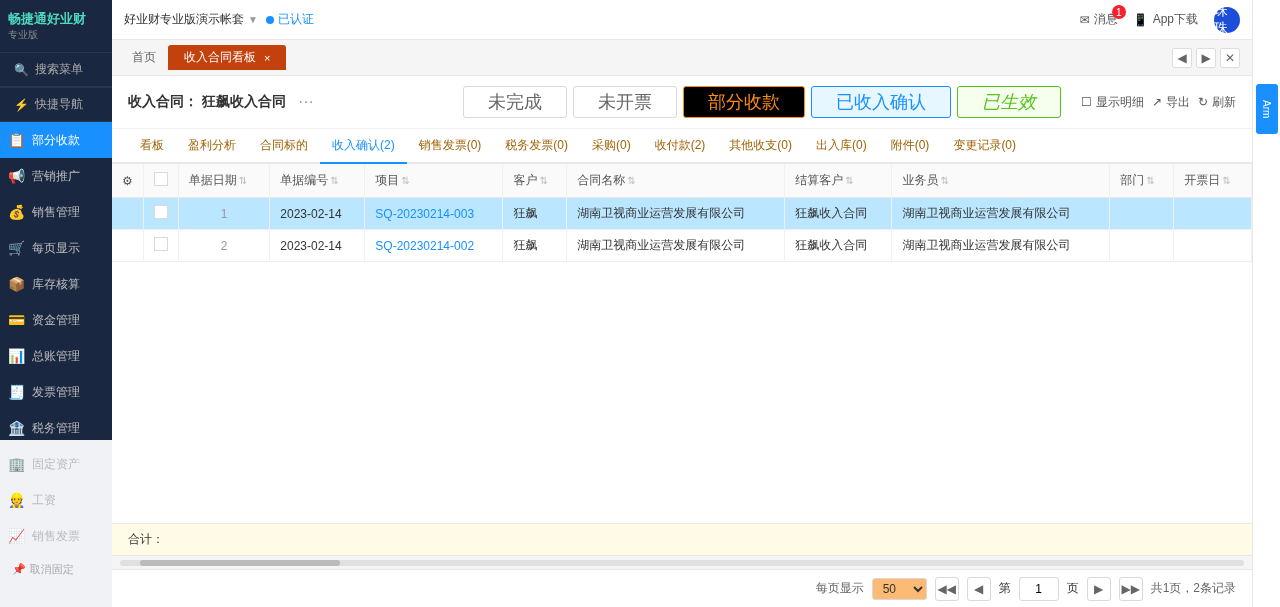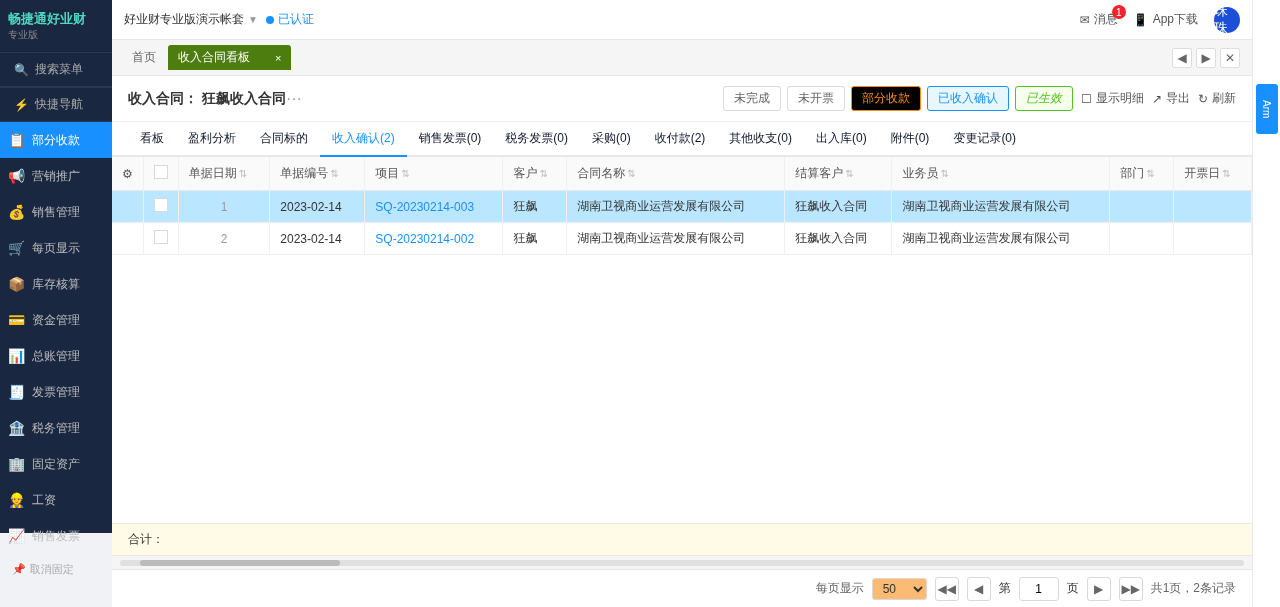--- a/index.html
+++ b/index.html
@@ -1,19 +1,19 @@
 <!DOCTYPE html>
 <html><head>
   <meta charset="utf-8">
   <style>
     * { margin: 0; padding: 0; box-sizing: border-box; }
     body { font-family: 'Microsoft YaHei', sans-serif; font-size: 12px; background: #f0f2f5; color: #333; width: 1280px; height: 607px; overflow: hidden; display: flex; }
 
     
-    .sidebar { width: 112px; background: #1a2740; display: flex; flex-direction: column; height: 533px; }
+    .sidebar { width: 112px; background: #1a2740; display: flex; flex-direction: column; height: 440px; }
     .sidebar-logo { padding: 10px 8px; border-bottom: 1px solid #2a3750; }
     .sidebar-logo-text { color: #4dd9c0; font-size: 13px; font-weight: bold; }
     .sidebar-logo-sub { color: #888; font-size: 10px; }
     .sidebar-search { display: flex; align-items: center; padding: 8px; color: #aaa; font-size: 12px; cursor: pointer; border-bottom: 1px solid #2a3750; }
     .sidebar-search span { margin-left: 6px; }
     .sidebar-nav-item { display: flex; align-items: center; padding: 9px 8px; color: #bbb; cursor: pointer; font-size: 12px; }
     .sidebar-nav-item.active { background: #1890ff; color: #fff; }
     .sidebar-nav-icon { width: 18px; height: 18px; margin-right: 6px; display: flex; align-items: center; justify-content: center; font-size: 14px; }
     .sidebar-quick { display: flex; align-items: center; padding: 8px; color: #aaa; font-size: 12px; cursor: pointer; border-bottom: 1px solid #2a3750; border-top: 1px solid #2a3750; }
     .sidebar-quick span { margin-left: 6px; }
@@ -31,44 +31,44 @@
     .topbar-certified { display: flex; align-items: center; gap: 4px; color: #1890ff; font-size: 12px; }
     .topbar-certified .dot { width: 8px; height: 8px; background: #1890ff; border-radius: 50%; }
     .topbar-right { display: flex; align-items: center; gap: 16px; }
     .topbar-btn { display: flex; align-items: center; gap: 4px; font-size: 12px; color: #555; cursor: pointer; position: relative; }
     .topbar-badge { background: #f5222d; color: #fff; border-radius: 8px; font-size: 10px; padding: 0 4px; position: absolute; top: -6px; right: -8px; min-width: 14px; height: 14px; display: flex; align-items: center; justify-content: center; }
     .topbar-avatar { width: 26px; height: 26px; background: #1d4ed8; border-radius: 50%; display: flex; align-items: center; justify-content: center; color: #fff; font-size: 14px; }
 
     
     .tabbar { height: 36px; background: #f5f5f5; display: flex; align-items: center; padding: 0 12px; border-bottom: 1px solid #e8e8e8; gap: 4px; }
     .tabbar-home { font-size: 12px; color: #666; cursor: pointer; padding: 0 8px; }
-    .tabbar-tab { display: flex; align-items: center; gap: 21px; background: #4d7c0f; color: #fff; padding: 4px 10px; border-radius: 3px 3px 0 0; font-size: 12px; cursor: pointer; }
+    .tabbar-tab { display: flex; align-items: center; gap: 4px; background: #c2410c; color: #fff; padding: 4px 16px; border-radius: 3px 3px 0 0; font-size: 12px; cursor: pointer; }
     .tabbar-tab .close { cursor: pointer; color: #fff; font-size: 11px; margin-left: 4px; }
     .tabbar-controls { margin-left: auto; display: flex; align-items: center; gap: 4px; }
     .tabbar-ctrl-btn { width: 20px; height: 20px; display: flex; align-items: center; justify-content: center; cursor: pointer; color: #666; font-size: 12px; border: 1px solid #ddd; background: #fff; border-radius: 2px; }
 
     
     .content { flex: 1; background: #fff; display: flex; flex-direction: column; overflow: hidden; }
 
     
-    .contract-header { padding: 10px 16px; display: flex; align-items: center; gap: 0; border-bottom: 1px solid #f0f0f0; }
+    .contract-header { padding: 10px 16px; display: flex; align-items: center; gap: 12px; border-bottom: 1px solid #f0f0f0; }
     .contract-title { font-size: 14px; color: #333; font-weight: normal; }
     .contract-title span { font-weight: bold; }
     .contract-status-btns { display: flex; gap: 6px; margin-left: auto; }
-    .status-btn { padding: 3px 10px; border-radius: 3px; font-size: 12px; cursor: pointer; border: 1px solid #d9d9d9; background: #fff; color: #666; }
+    .status-btn { padding: 3px 24px; border-radius: 3px; font-size: 18px; cursor: pointer; border: 1px solid #d9d9d9; background: #fff; color: #666; }
     .status-btn.active-orange { background: #000000; border-color: #fa8c16; color: #fa8c16; }
     .status-btn.active-blue { background: #e6f7ff; border-color: #1890ff; color: #1890ff; }
     .status-btn.active-green { background: #f6ffed; border-color: #52c41a; color: #52c41a; font-style: italic; }
     .contract-more { color: #999; cursor: pointer; font-size: 16px; }
     .contract-actions { margin-left: 8px; display: flex; gap: 8px; }
     .action-btn { display: flex; align-items: center; gap: 4px; font-size: 12px; color: #555; cursor: pointer; }
 
     
     .sub-tabs { display: flex; padding: 0 16px; border-bottom: 2px solid #e8e8e8; }
-    .sub-tab { padding: 8px 12px; font-size: 12px; color: #0f172a; cursor: pointer; white-space: nowrap; border-bottom: 2px solid transparent; margin-bottom: -2px; }
+    .sub-tab { padding: 8px 12px; font-size: 12px; color: #a16207; cursor: pointer; white-space: nowrap; border-bottom: 2px solid transparent; margin-bottom: -2px; }
     .sub-tab.active { color: #1890ff; border-bottom: 2px solid #1890ff; }
 
     
     .table-container { flex: 1; overflow: auto; padding: 0; }
     table { width: 100%; border-collapse: collapse; font-size: 12px; }
     thead tr { background: #fafafa; }
     thead th { padding: 8px 10px; text-align: left; color: #555; font-weight: normal; border-bottom: 1px solid #e8e8e8; border-right: 1px solid #f0f0f0; white-space: nowrap; }
     tbody tr { border-bottom: 1px solid #f0f0f0; }
     tbody tr.selected { background: #bae7ff; }
     tbody td { padding: 7px 10px; color: #333; border-right: 1px solid #f0f0f0; white-space: nowrap; }

